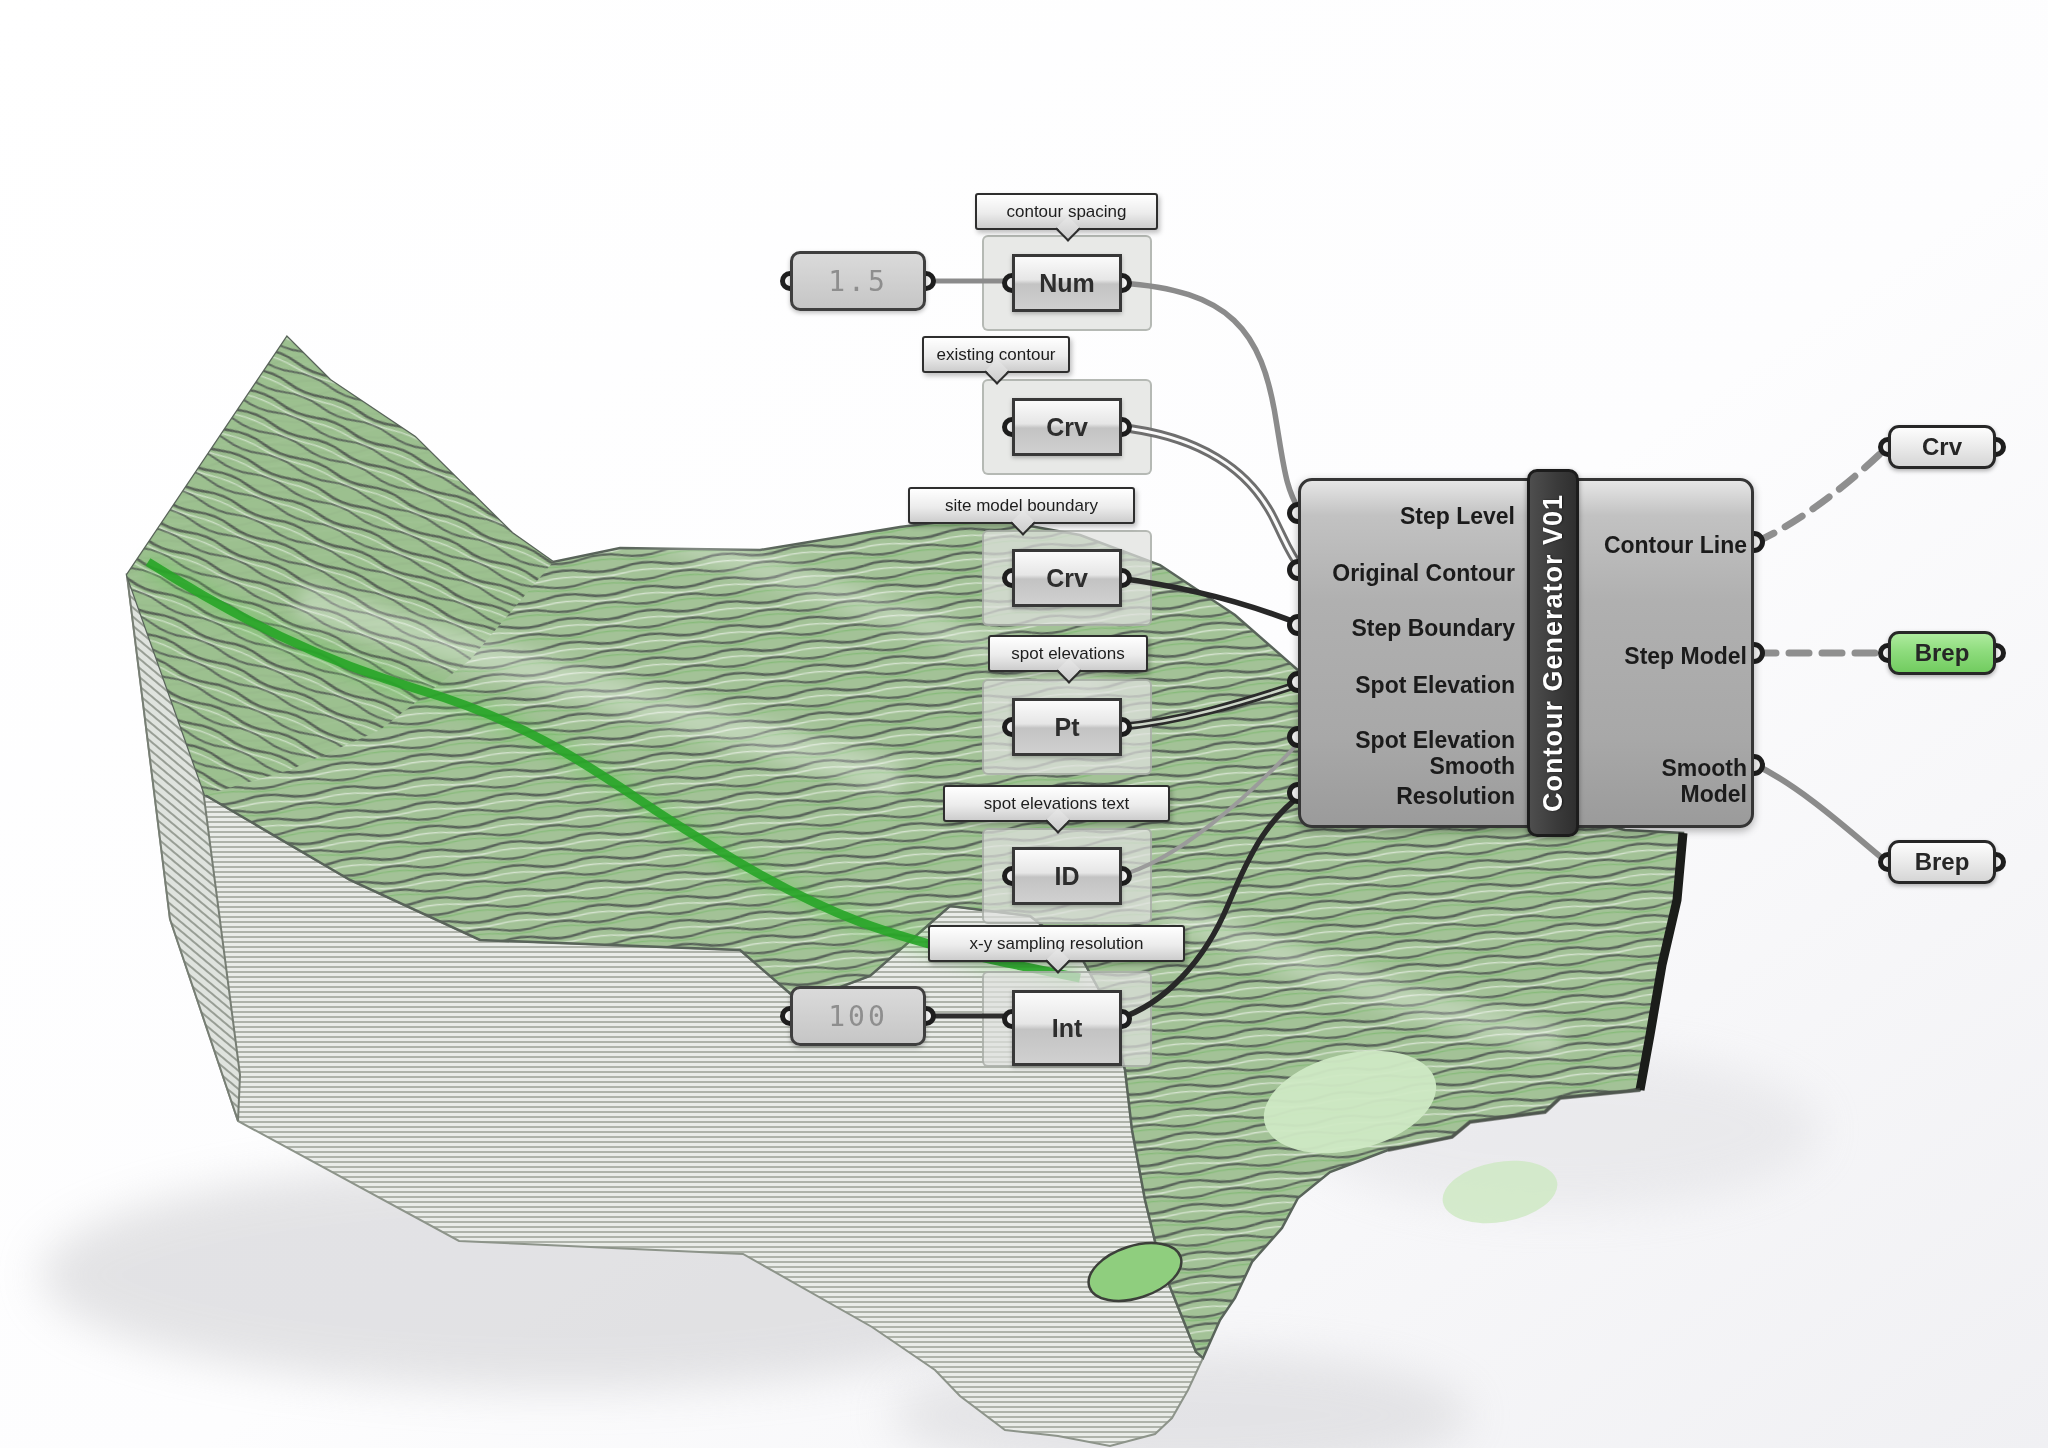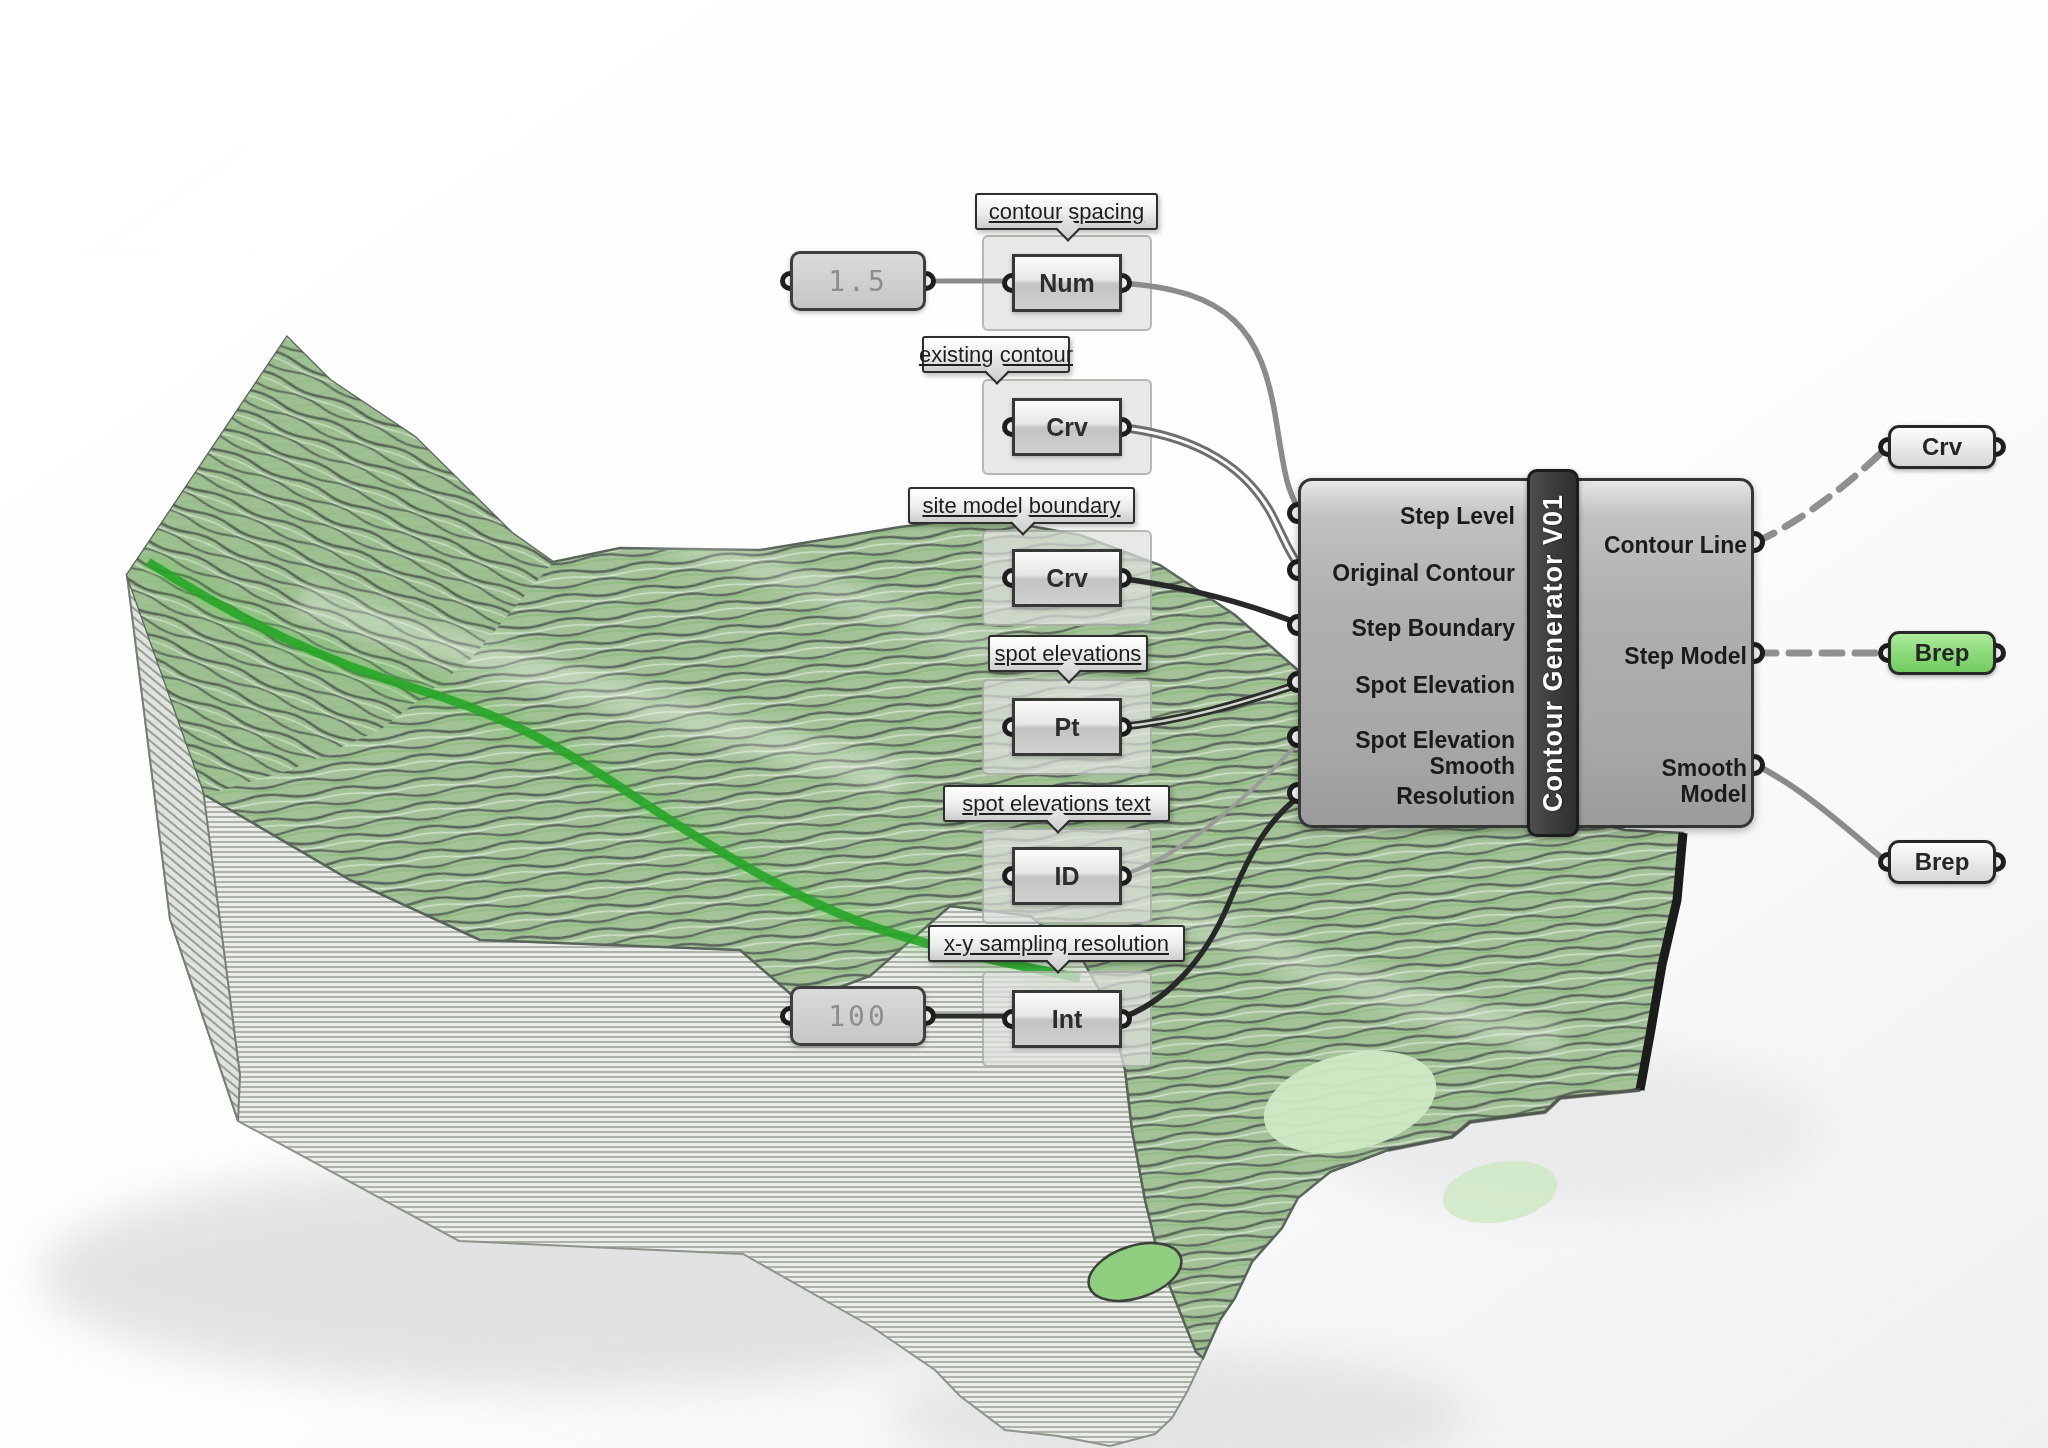--- a/index.html
+++ b/index.html
@@ -25,21 +25,21 @@
         background:linear-gradient(180deg,#dadada 0%,#c6c6c6 100%);
         display:flex;align-items:center;justify-content:center;
         box-shadow:0 2px 4px rgba(0,0,0,0.25);}
   .slider-body .val{font-family:"DejaVu Sans Mono",monospace;font-size:28px;
         color:#8e8e8e;letter-spacing:3px;}
   .tooltip{position:absolute;z-index:4;height:37px;box-sizing:border-box;
         border:2.5px solid #2e2e2e;border-radius:3px;
         background:linear-gradient(180deg,#ffffff 0%,#ececec 55%,#cdcdcd 100%);
         display:flex;align-items:center;justify-content:center;
         box-shadow:2px 3px 5px rgba(0,0,0,0.25);}
-  .tooltip .txt{font-size:22px;color:#1d1d1d;white-space:nowrap;text-decoration:underline;}
+  .tooltip .txt{font-size:17px;color:#1d1d1d;white-space:nowrap;}
   .tooltip .ptr{position:absolute;left:50%;bottom:-10px;width:16px;height:16px;
         margin-left:-8px;transform:rotate(45deg);
         background:linear-gradient(135deg,#e8e8e8,#cdcdcd);
         border-right:2.5px solid #2e2e2e;border-bottom:2.5px solid #2e2e2e;}
   #main-node-body{position:relative;width:100%;height:100%;box-sizing:border-box;
         border:3px solid #353535;border-radius:14px;z-index:2;
         background:linear-gradient(180deg,#e6e6e6 0%,#c2c2c2 10%,#b0b0b0 35%,#a8a8a8 75%,#9b9b9b 100%);
         box-shadow:0 3px 8px rgba(0,0,0,0.3);font-weight:bold;}
   #main-title{position:absolute;left:229px;top:-9px;width:52px;height:368px;z-index:3;
         box-sizing:border-box;border:3px solid #1c1c1c;border-radius:10px;
@@ -197,21 +197,21 @@
         <span class="lbl">Pt</span>
       </div>
   </div>
   <div class="node" style="left:1012px;top:847px;width:110px;height:58px">
     <div class="port" style="left:-10px;top:19px"></div>
     <div class="port" style="right:-10px;top:19px"></div>
     <div class="capsule-body">
         <span class="lbl">ID</span>
       </div>
   </div>
-  <div class="node" style="left:1012px;top:990px;width:110px;height:58px">
+  <div class="node" style="left:1012px;top:990px;width:110px;height:76px">
     <div class="port" style="left:-10px;top:19px"></div>
     <div class="port" style="right:-10px;top:19px"></div>
     <div class="capsule-body">
         <span class="lbl">Int</span>
       </div>
   </div>
 
   <div class="node" style="left:1298px;top:478px;width:456px;height:350px">
     <div class="port" style="left:-11px;top:24px;width:22px;height:22px"></div>
     <div class="port" style="left:-11px;top:81px;width:22px;height:22px"></div>

